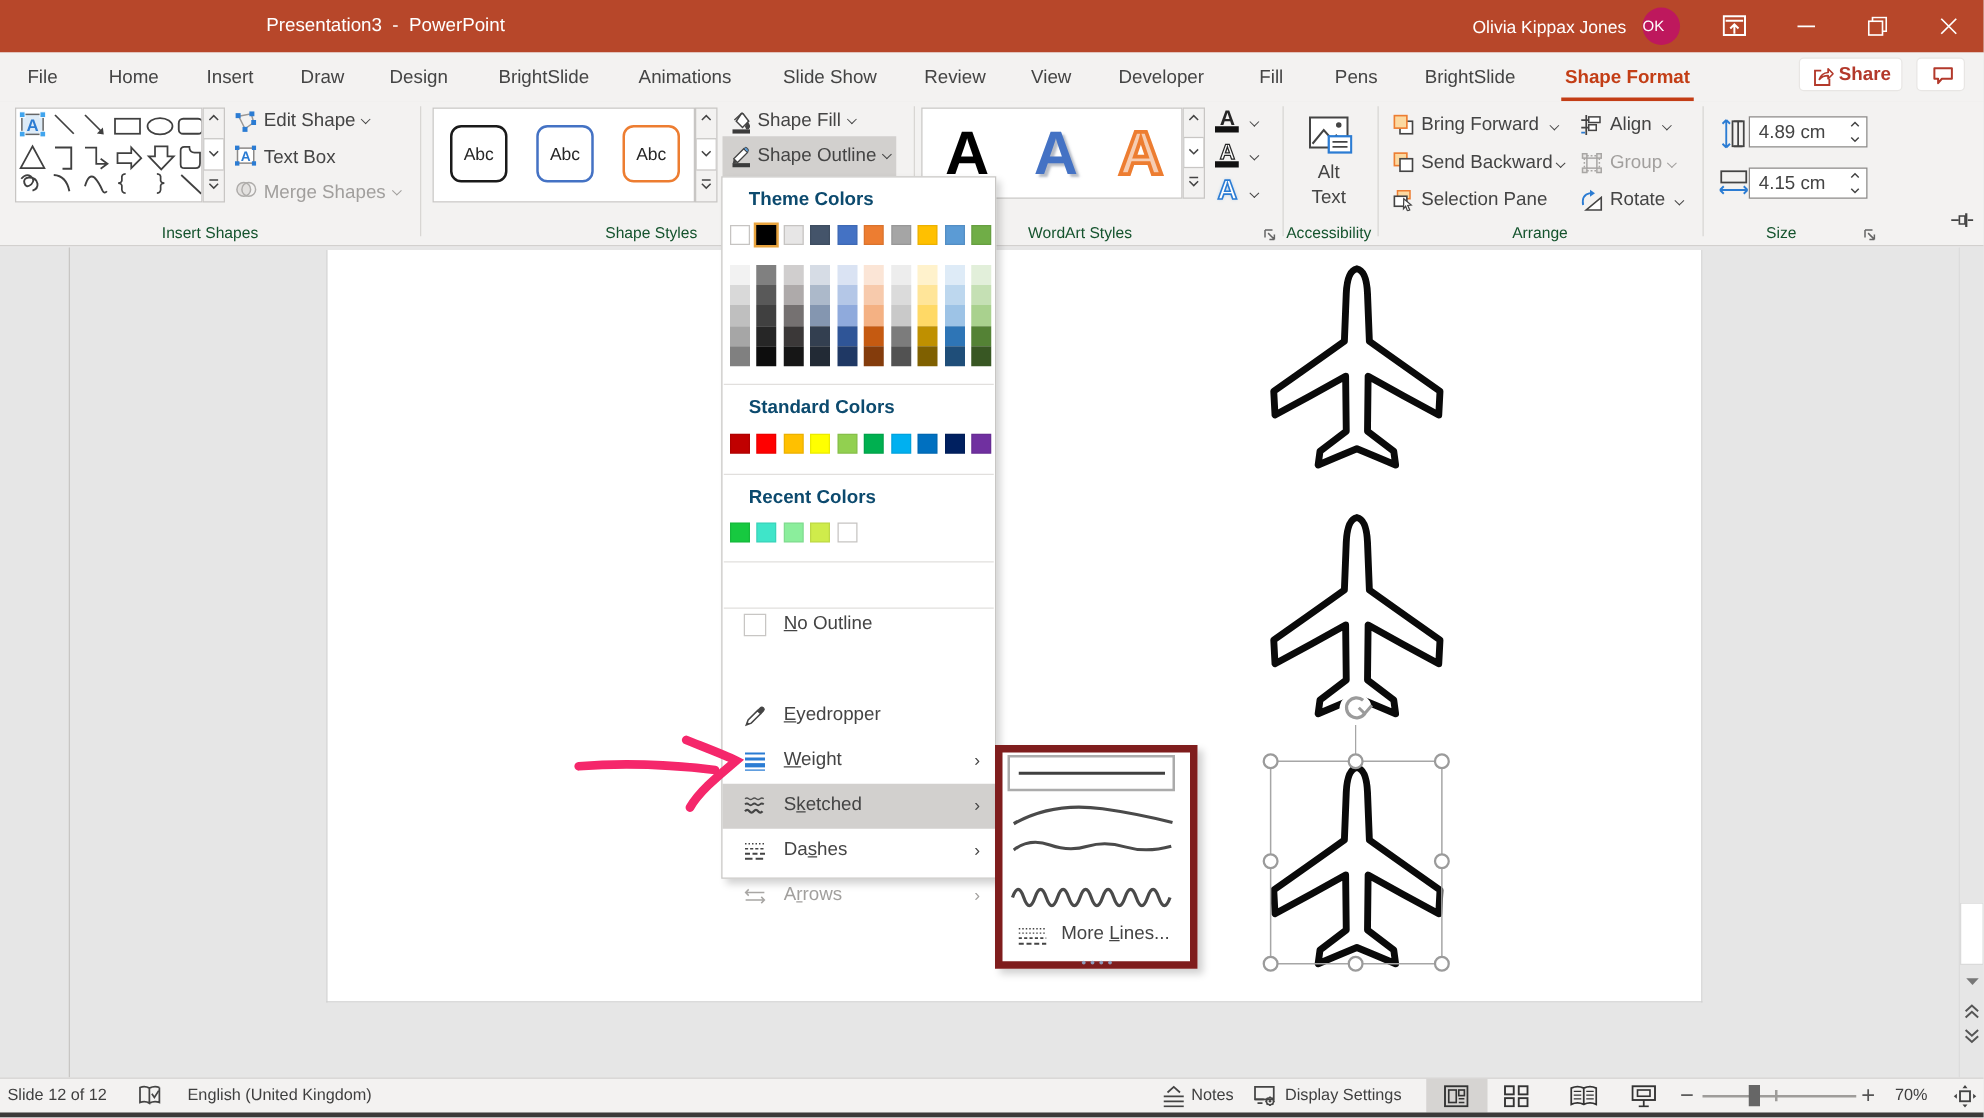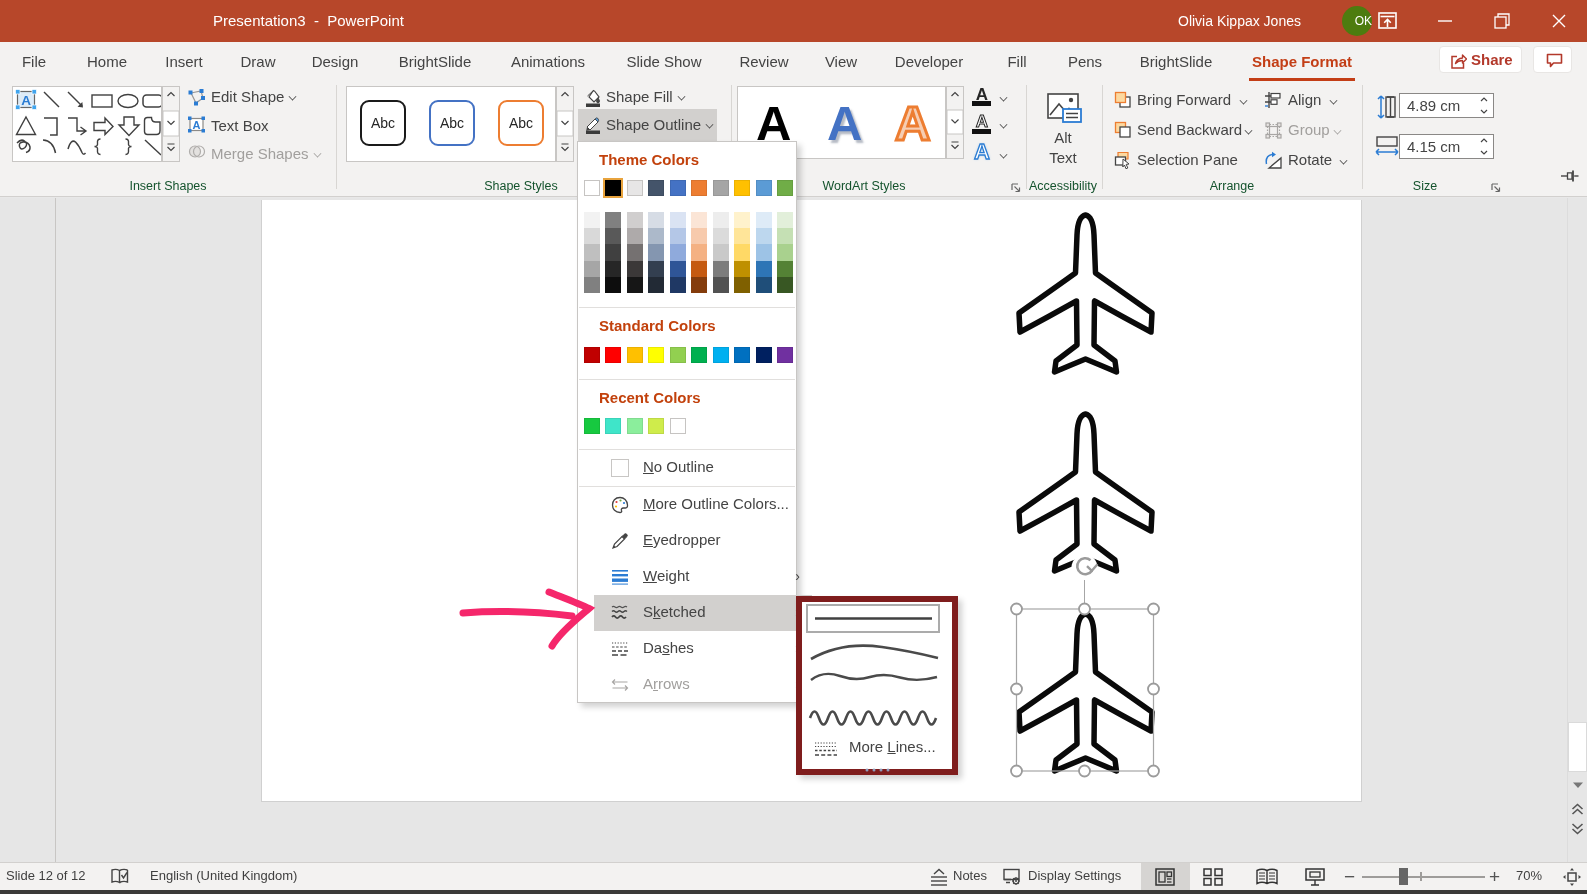--- a/index.html
+++ b/index.html
@@ -5,21 +5,21 @@
 * { margin:0; padding:0; box-sizing:border-box; }
 html,body { width:1587px; height:894px; overflow:hidden; }
 body { font-family:"Liberation Sans", sans-serif; position:relative; background:#E8E8E8; }
 .abs { position:absolute; }
 
 #titlebar { position:absolute; left:0; top:0; width:1587px; height:42px; background:#B7472A; }
 #titletext { position:absolute; left:213px; top:12px; color:#fff; font-size:15px; }
 #searchbox { position:absolute; left:592px; top:8px; width:427px; height:26px; background:#F9CFBE; border-radius:2px; }
 #searchbox .stext { position:absolute; left:63px; top:4px; font-size:15px; color:#7B3A27; }
 #username { position:absolute; right:308px; top:12px; color:#fff; font-size:15px; }
-#avatar { position:absolute; left:1342px; top:6px; width:30px; height:30px; border-radius:50%; background:#4d7c0f; color:#fff; font-size:12px; text-align:right; line-height:30px; }
+#avatar { position:absolute; left:1314px; top:6px; width:30px; height:30px; border-radius:50%; background:#be185d; color:#fff; font-size:12px; text-align:left; line-height:30px; }
 
 #tabrow { position:absolute; left:0; top:42px; width:1587px; height:39px; background:#F3F2F1; }
 .tab { position:absolute; top:11px; font-size:15px; color:#444; transform:translateX(-50%); white-space:nowrap; }
 .tabactive { color:#C33E16; font-weight:bold; }
 #tabunderline { position:absolute; left:1249px; top:78px; width:106px; height:3px; background:#C33E16; }
 #sharebtn { position:absolute; left:1439px; top:46px; width:83px; height:27px; background:#fff; border-radius:4px; border:1px solid #E8E6E4; }
 #commentbtn { position:absolute; left:1533px; top:46px; width:39px; height:27px; background:#fff; border-radius:4px; border:1px solid #E8E6E4; }
 
 #ribbon { position:absolute; left:0; top:81px; width:1587px; height:116px; background:#F3F2F1; border-bottom:1px solid #D2D0CE; }
 .vsep { position:absolute; top:4px; height:104px; width:1px; background:#D8D6D3; }
@@ -28,22 +28,22 @@
 .gallery { position:absolute; background:#fff; border:1px solid #C8C6C4; }
 .chev { display:inline-block; width:7px; height:7px; border-right:1.6px solid #444; border-bottom:1.6px solid #444; transform:rotate(45deg) scale(0.8); vertical-align:2px; margin-left:5px; }
 .chevg { border-color:#A19F9D; }
 
 #canvas { position:absolute; left:0; top:198px; width:1587px; height:664px; background:#E6E6E6; }
 #thumbsep { position:absolute; left:55px; top:0; width:1px; height:664px; background:#C8C6C4; }
 #slide { position:absolute; left:261px; top:2px; width:1101px; height:602px; background:#fff; border:1px solid #D0D0D0; border-top:none; }
 #vscroll { position:absolute; left:1567px; top:0px; width:20px; height:664px; background:#E6E6E6; border-left:1px solid #DCDCDC; }
 
 #menu { position:absolute; left:577px; top:141px; width:220px; height:562px; background:#fff; border:1px solid #C8C6C4; box-shadow:4px 4px 6px rgba(0,0,0,0.18); }
-.mhead { font-size:15px; font-weight:bold; color:#c2410c; position:absolute; left:21px; }
-.mitem { position:absolute; left:16px; width:218px; height:36px; }
+.mhead { font-size:15px; font-weight:bold; color:#0c4a6e; position:absolute; left:21px; }
+.mitem { position:absolute; left:0; width:218px; height:36px;margin-top:32px; }
 .mitem .mic { position:absolute; left:17px; top:9px; width:18px; height:18px; }
 .mitem .mtx { position:absolute; left:49px; top:8px; font-size:15px; color:#444; }
 .msep { position:absolute; left:1px; width:216px; height:1px; background:#E1DFDD; }
 .marrow { position:absolute; right:12px; top:9px; font-size:14px; color:#444; }
 
 #submenu { position:absolute; left:796px; top:596px; width:162px; height:179px; background:#fff; border:6px solid #7f1d1d; box-shadow:4px 4px 6px rgba(0,0,0,0.18); }
 
 #statusbar { position:absolute; left:0; top:862px; width:1587px; height:28px; background:#F3F2F1; border-top:1px solid #D2D0CE; font-size:13px; color:#3F3F3F; }
 #darkstrip { position:absolute; left:0; top:890px; width:1587px; height:4px; background:#3B3A39; }
 .sb { position:absolute; top:5px; }
@@ -442,30 +442,20 @@
       <div style="position:absolute;left:48.5px;top:276px;width:16px;height:16px;background:#8BEE9C;border:1px solid rgba(0,0,0,0.08);"></div>
       <div style="position:absolute;left:70.0px;top:276px;width:16px;height:16px;background:#CFEC4B;border:1px solid rgba(0,0,0,0.08);"></div>
       <div style="position:absolute;left:91.5px;top:276px;width:16px;height:16px;background:#FFFFFF;border:1px solid #C6C4C2;"></div>
     </div>
   <div class="msep" style="top:307px"></div>
   <div class="mitem" style="top:308px">
     <div class="mic" style="border:1px solid #C8C6C4;background:#fff"></div>
     <div class="mtx"><span style="text-decoration:underline">N</span>o Outline</div>
   </div>
   <div class="msep" style="top:344px"></div>
-  <div class="mitem" style="top:345px">
-    <svg class="mic" viewBox="0 0 18 18">
-        <path d="M9 1.5 C4 1.5 1.5 5 1.5 9 C1.5 13 4.5 16.5 9 16.5 C10.5 16.5 11 15.5 10.5 14.5 C10 13.3 10.5 12 12.5 12 L14.5 12 C16 12 16.6 10.8 16.5 9 C16.2 4.5 13 1.5 9 1.5 Z" fill="none" stroke="#444" stroke-width="1.3"></path>
-        <circle cx="5.5" cy="6" r="1.1" fill="#E03A3A"></circle>
-        <circle cx="9.5" cy="4.5" r="1.1" fill="#70AD47"></circle>
-        <circle cx="13" cy="7" r="1.1" fill="#2B7CD3"></circle>
-        <circle cx="5" cy="10.5" r="1.1" fill="#FFC000"></circle>
-      </svg>
-    <div class="mtx"><span style="text-decoration:underline">M</span>ore Outline Colors...</div>
-  </div>
   <div class="mitem" style="top:381px">
     <svg class="mic" viewBox="0 0 18 18">
         <path d="M2 16 L3.5 12 L11 4.5 L13.5 7 L6 14.5 Z" fill="none" stroke="#444" stroke-width="1.2"></path>
         <path d="M11 4.5 L13 2.5 Q14.5 1 15.8 2.3 Q17 3.5 15.5 5 L13.5 7" fill="#444" stroke="#444"></path>
         <path d="M2 16 L3 13.5 L4.5 15 Z" fill="#444"></path>
       </svg>
     <div class="mtx"><span style="text-decoration:underline">E</span>yedropper</div>
   </div>
   <div class="mitem" style="top:417px">
     <svg class="mic" viewBox="0 0 18 18">

